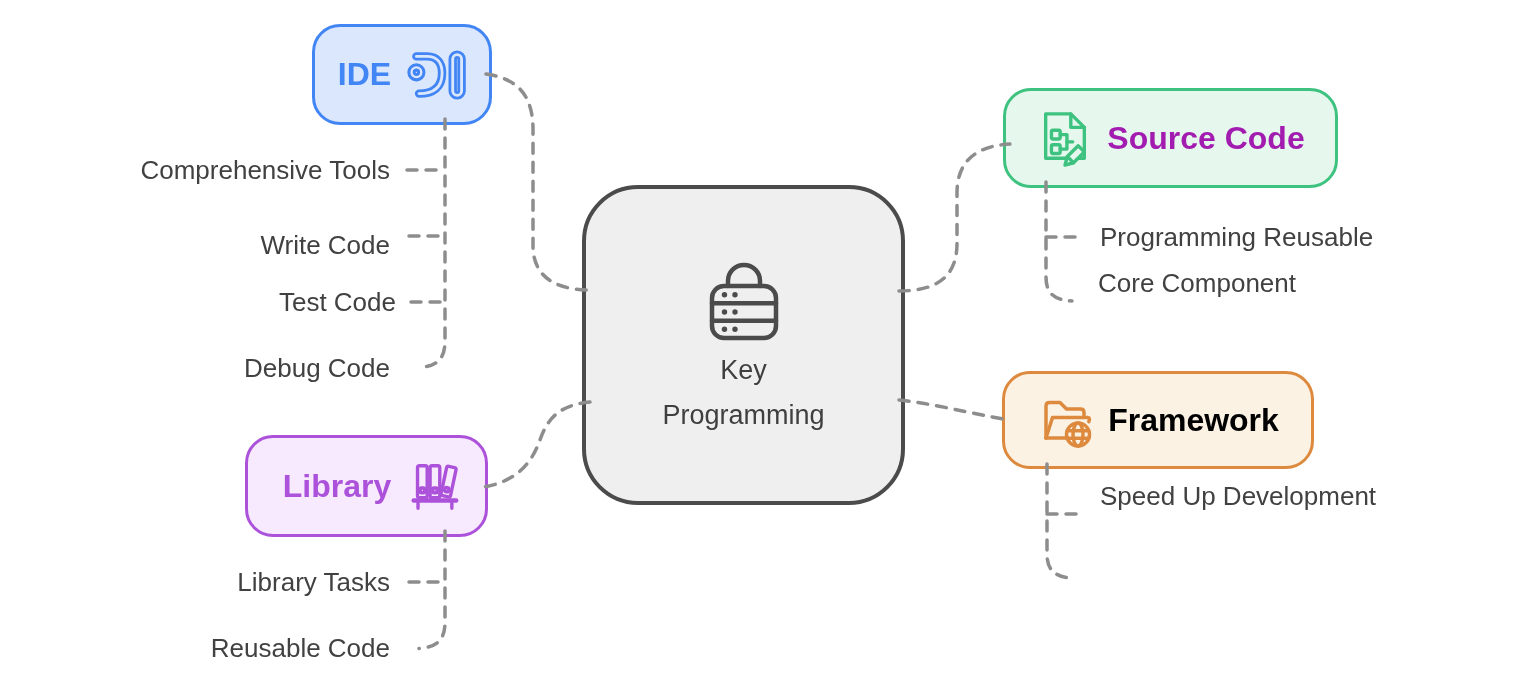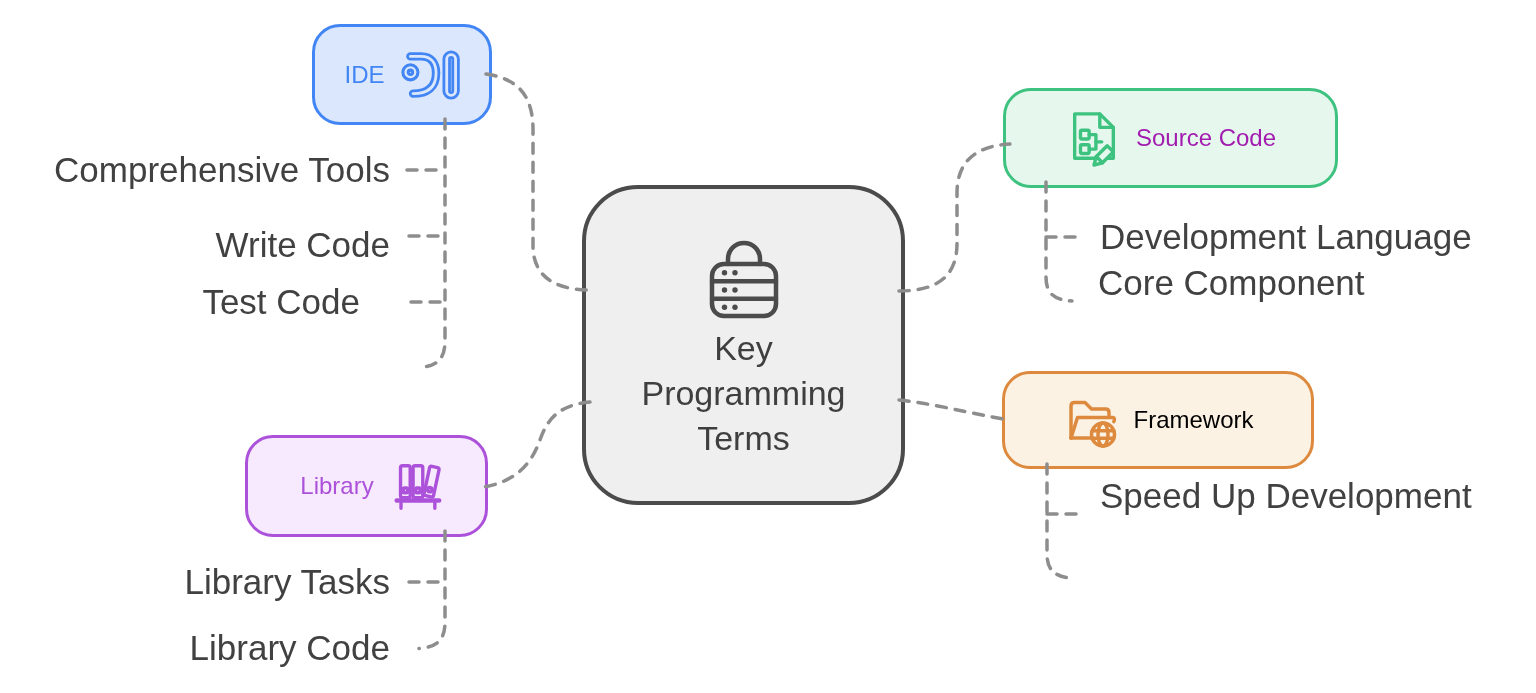--- a/index.html
+++ b/index.html
@@ -8,40 +8,40 @@
     background:#ffffff;
     font-family:"Liberation Sans", sans-serif;
   }
   svg.connector-layer { position:absolute; left:0; top:0; z-index:3; pointer-events:none; }
   .connector-layer path { fill:none; stroke:#8d8d8d; stroke-width:3.5;
     stroke-dasharray:10 9; stroke-linecap:round; }
 
   .node { position:absolute; box-sizing:border-box; display:flex;
     align-items:center; justify-content:center; z-index:2; }
   .branch { border-radius:28px; border-style:solid; border-width:3.5px; gap:13px; }
-  .branch-label { font-size:24px; font-weight:normal; white-space:nowrap; }
+  .branch-label { font-size:32px; font-weight:bold; white-space:nowrap; }
 
   .node-ide       { left:312px; top:24px;  width:180px; height:101px; border-color:#4285f4; background:#dbe7fc; }
   .node-ide .branch-label { color:#4285f4; }
   .node-source    { left:1003px; top:88px; width:335px; height:100px; border-color:#3ec27f; background:#e6f8ee; }
   .node-source .branch-label { color:#a21caf; }
   .node-framework { left:1002px; top:371px; width:312px; height:98px; border-color:#dd8a3e; background:#fcf2e4; }
   .node-framework .branch-label { color:#000000; }
   .node-library   { left:245px; top:435px; width:243px; height:102px; border-color:#ac52da; background:#f8eafe;padding-left:12px; }
   .node-library .branch-label { color:#ac52da; }
 
   .node-center {
     left:582px; top:185px; width:323px; height:320px;
     border:4px solid #4b4b4b; border-radius:56px; background:#efefef;
     flex-direction:column; gap:6px;
   }
-  .center-text { text-align:center; font-size:34px; line-height:45px; color:#3f3f3f; }
+  .center-text { text-align:center; font-size:27px; line-height:45px; color:#3f3f3f; }
   .center-text div { white-space:nowrap; }
 
-  .leaf { position:absolute; z-index:2; font-size:35px; color:#414141;
+  .leaf { position:absolute; z-index:2; font-size:26px; color:#414141;
     white-space:nowrap; transform:translateY(-50%); }
   .leaf.l { text-align:right; }
 
   
   .ide-icon .o { stroke:#4285f4; stroke-width:9.5; }
   .ide-icon .i { stroke:#dbe7fc; stroke-width:3.2; }
   .ide-icon .ic { stroke:#dbe7fc; stroke-width:2.6; }
 </style>
 </head>
 <body>
@@ -60,21 +60,20 @@
           <circle cx="30" cy="42.7" r="2.7"></circle>
         <circle cx="19.5" cy="60" r="2.7"></circle>
           <circle cx="30" cy="60" r="2.7"></circle>
         <circle cx="19.5" cy="77.3" r="2.7"></circle>
           <circle cx="30" cy="77.3" r="2.7"></circle>
       </g>
     </svg>
     <div class="center-text">
       <div>Key</div>
       <div>Programming</div>
-      <div>Terms</div>
     </div>
   </div>
 
   <div class="node branch node-ide">
     <span class="branch-label">IDE</span>
     <svg class="ide-icon" width="62" height="54" viewBox="0 0 70 60">
       <g fill="none" stroke-linecap="round" stroke-linejoin="round">
         <path class="o" d="M14 9 H26 C38 9 43 17 43 28 C43 44 33 51 17 51"></path>
         <rect class="o" x="55" y="7" width="10" height="46" rx="5"></rect>
         <circle class="o" cx="14" cy="27" r="5.5"></circle>
@@ -128,26 +127,27 @@
           <circle cx="46" cy="35" r="2.2"></circle>
         </g>
         <path d="M10 46 H54" stroke-width="4.5"></path>
         <path d="M14.5 48.5 V54 M49.5 48.5 V54"></path>
       </g>
     </svg>
   </div>
 
   <div class="leaf l" style="right:1146px; top:170px;">Comprehensive Tools</div>
   <div class="leaf l" style="right:1146px; top:236px;margin-top:9px;">Write Code</div>
-  <div class="leaf l" style="right:1176px; top:302px;margin-left:35px;">Test Code</div>
+  <div class="leaf l" style="right:1140px; top:302px;margin-left:35px;">Test Code</div>
+  <div class="leaf l" style="right:1146px; top:368px;">Debug Code</div>
 
   <div class="leaf l" style="right:1146px; top:582px;">Library Tasks</div>
-  <div class="leaf l" style="right:1146px; top:648px;">Library Code</div>
+  <div class="leaf l" style="right:1146px; top:648px;">Reusable Code</div>
 
-  <div class="leaf" style="left:1100px; top:237px;">Development Language</div>
+  <div class="leaf" style="left:1100px; top:237px;">Programming Reusable</div>
   <div class="leaf" style="left:1098px; top:283px;">Core Component</div>
 
   <div class="leaf" style="left:1100px; top:496px;">Speed Up Development</div>
 
   <svg class="connector-layer" width="1536" height="693" viewBox="0 0 1536 693">
     <path d="M486 74 C522 79 533 100 533 130 L533 246 C533 274 552 290 590 290"></path>
     <path d="M590 402 C558 405 547 420 540 440 C532 462 518 481 484 487"></path>
     <path d="M899 291 C938 291 957 276 957 243 L957 193 C957 163 974 146 1010 144"></path>
     <path d="M899 400 C936 404 968 413 1009 420"></path>
 

